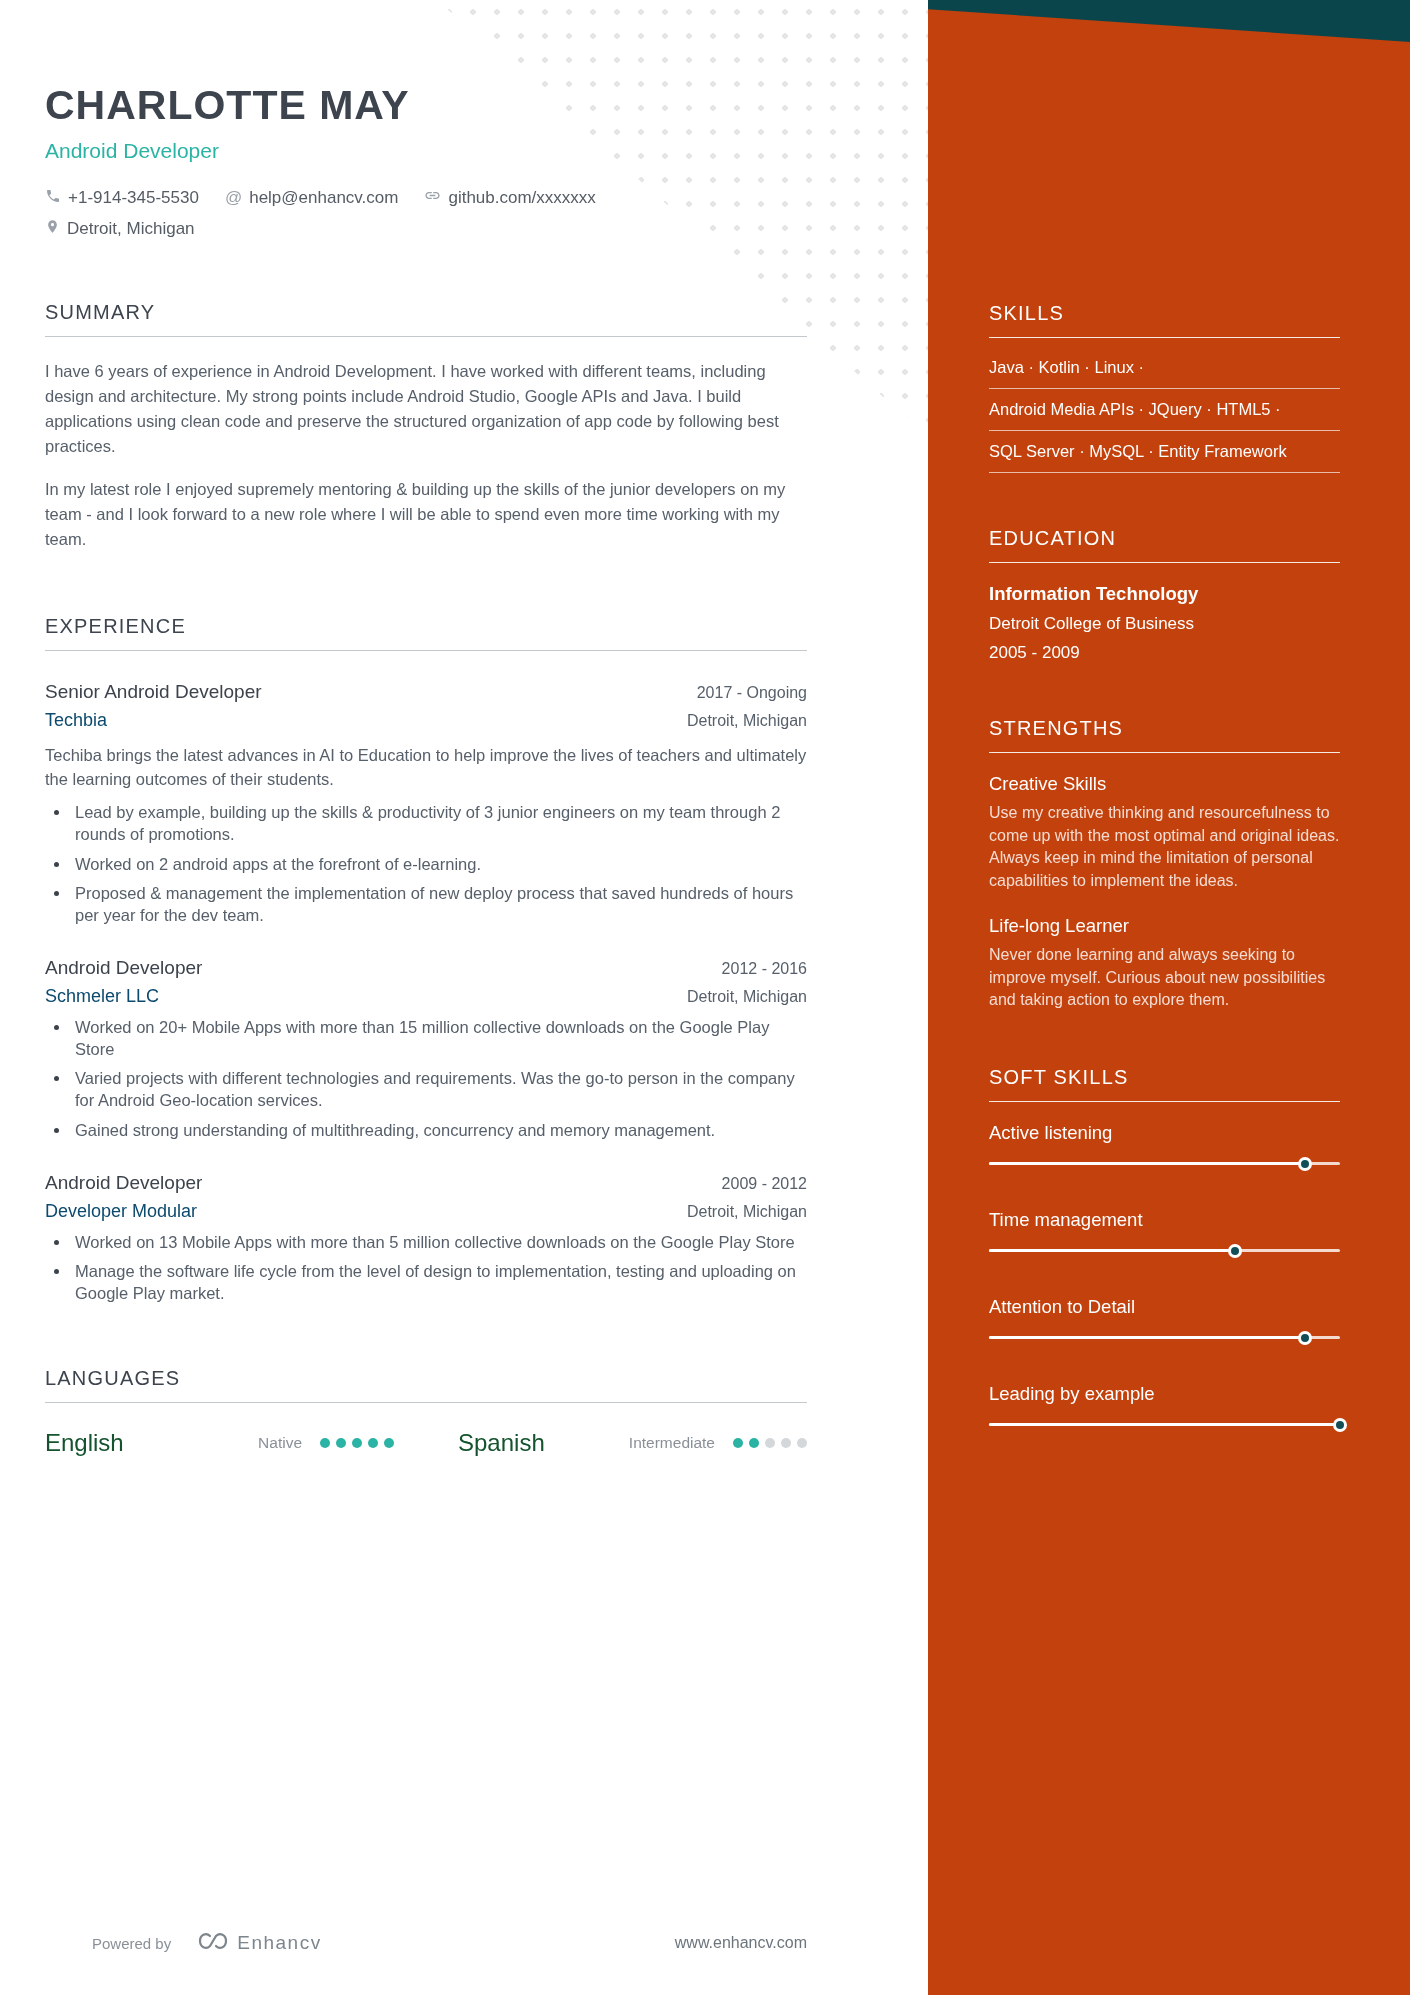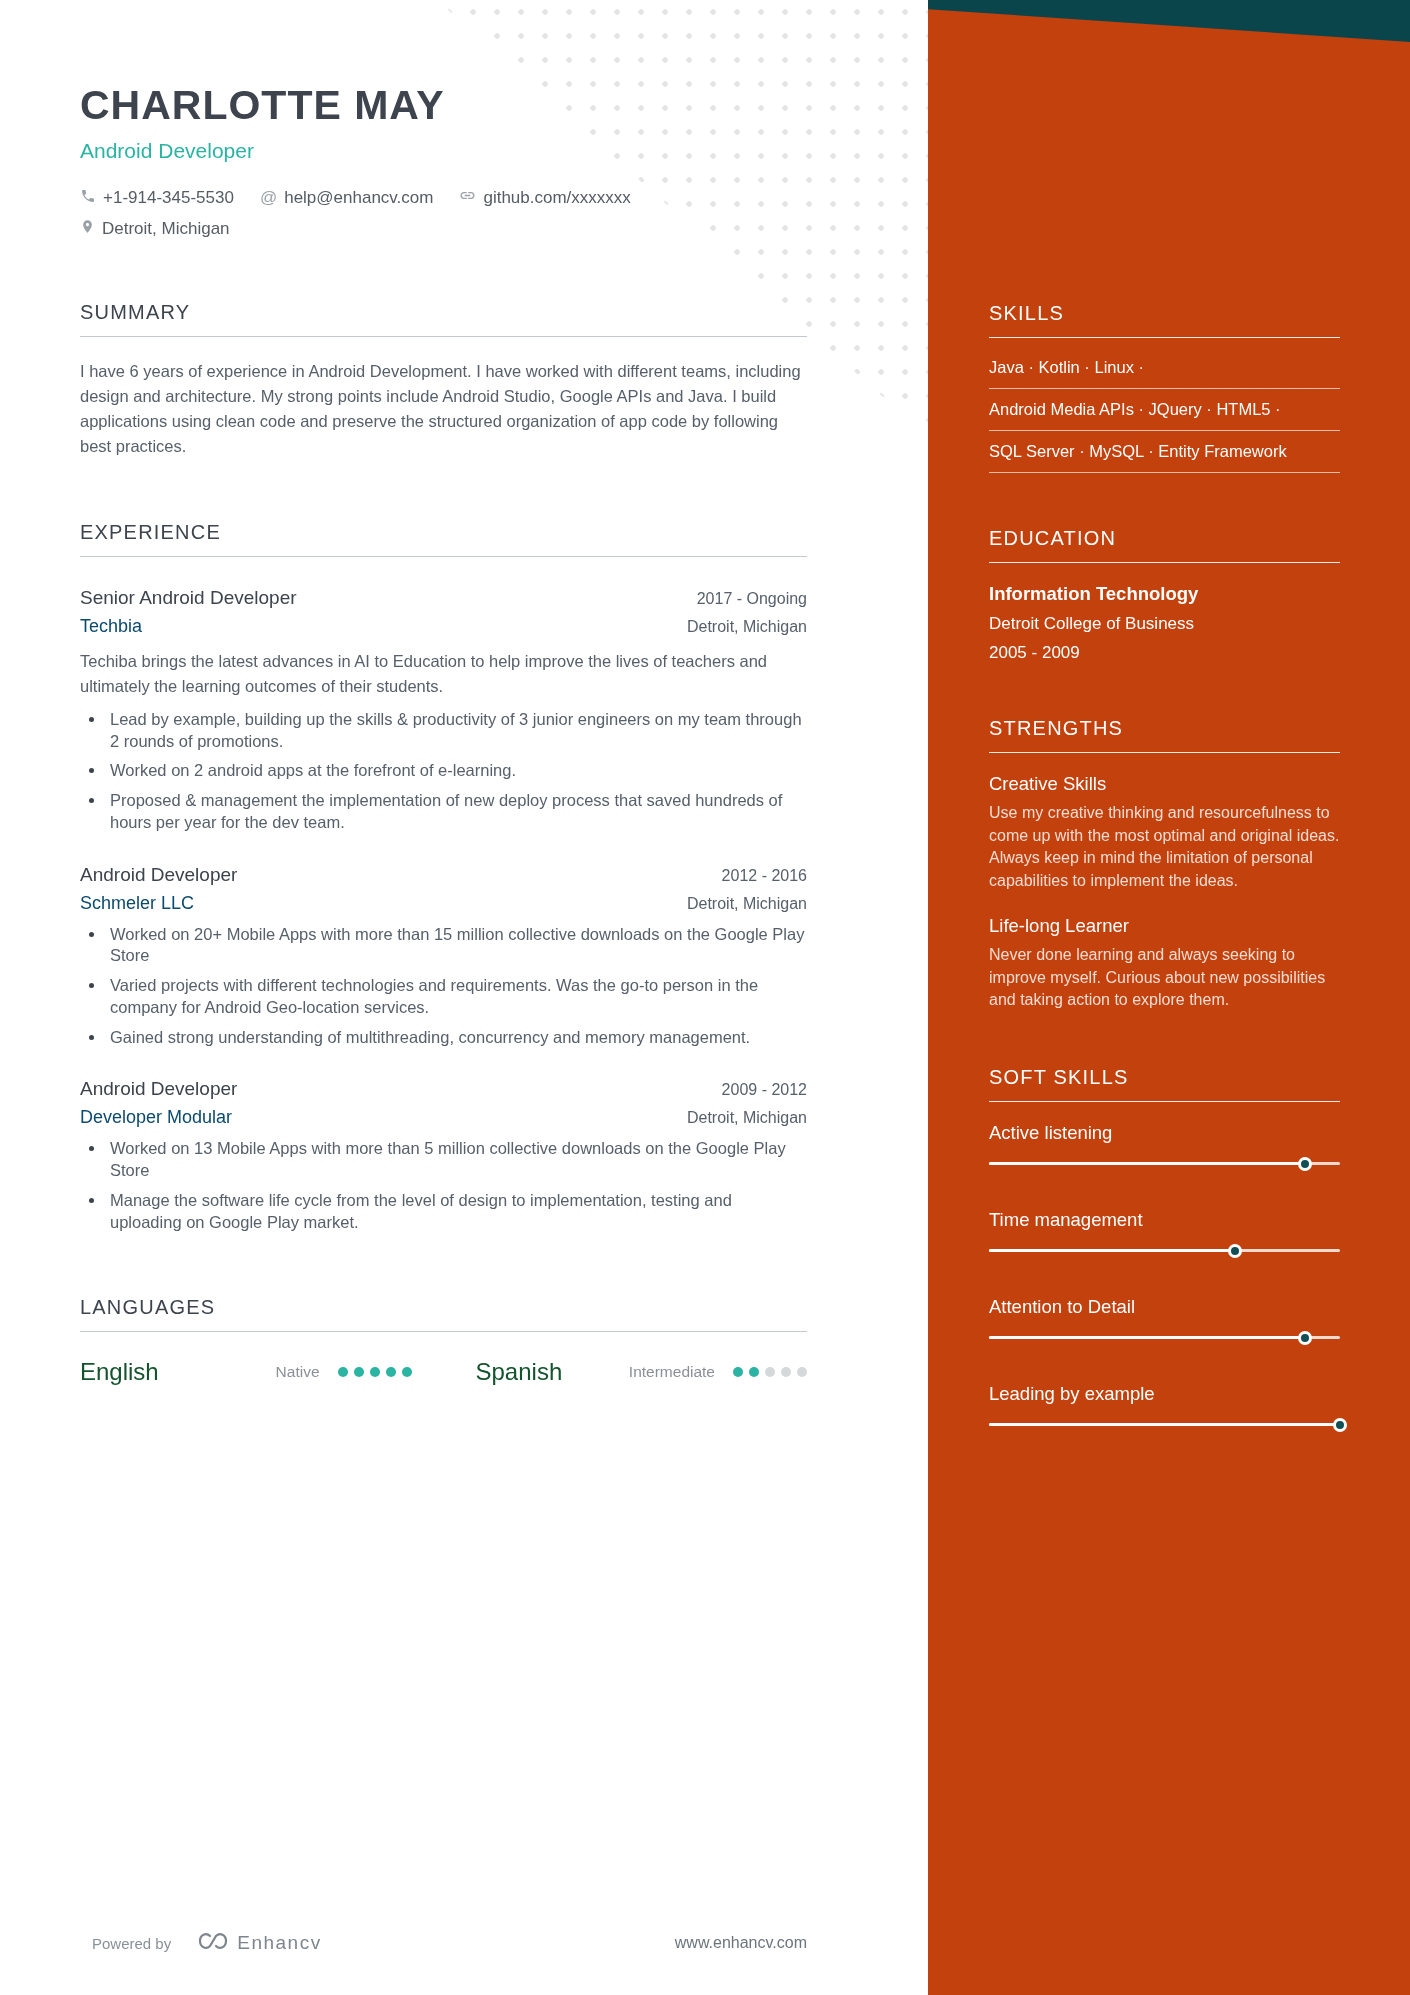--- a/index.html
+++ b/index.html
@@ -10,21 +10,21 @@
   
   .dot-pattern {
     position:absolute; top:0; left:437px; width:491px; height:437px;
     background-image: radial-gradient(circle, #dfdfdf 2.6px, transparent 3px);
     background-size: 24px 24px;
     clip-path: polygon(0 0, 100% 0, 100% 100%);
     opacity:.8;
   }
 
   
-  .main { position:absolute; left:0; top:0; width:851px; height:100%; padding:82px 44px 0 80px; }
+  .main { position:absolute; left:0; top:0; width:851px; height:100%; padding:82px 44px 0 45px; }
   .name { font-size:41px; font-weight:800; letter-spacing:1px; color:#3d444e; }
   .job-title { margin-top:10px; font-size:21px; color:#2bb3a4; }
   .contact-row { display:flex; align-items:center; gap:26px; margin-top:24px; color:#555c64; font-size:17px; }
   .contact-row + .contact-row { margin-top:10px; gap:26px; }
   .contact-item { display:flex; align-items:center; gap:7px; }
   .contact-item svg { flex:none; }
   .icon-g { fill:#9aa1a8; }
   .at-glyph { color:#9aa1a8; font-size:17px; }
 
   .section { margin-top:62px; }
@@ -139,20 +139,21 @@
             </svg>
         </span>
         <span>Detroit, Michigan</span>
       </span>
     </div>
 
     <div class="section">
       <div class="section-heading">SUMMARY</div>
       <div class="summary-text">
         <p>I have 6 years of experience in Android Development. I have worked with different teams, including design and architecture. My strong points include Android Studio, Google APIs and Java. I build applications using clean code and preserve the structured organization of app code by following best practices.</p>
+        <p>In my latest role I enjoyed supremely mentoring &amp; building up the skills of the junior developers on my team - and I look forward to a new role where I will be able to spend even more time working with my team.</p>
       </div>
     </div>
 
     <div class="section">
       <div class="section-heading">EXPERIENCE</div>
 
       <div class="xp-item">
         <div class="xp-row">
           <div class="xp-title">Senior Android Developer</div>
           <div class="xp-dates">2017 - Ongoing</div>

